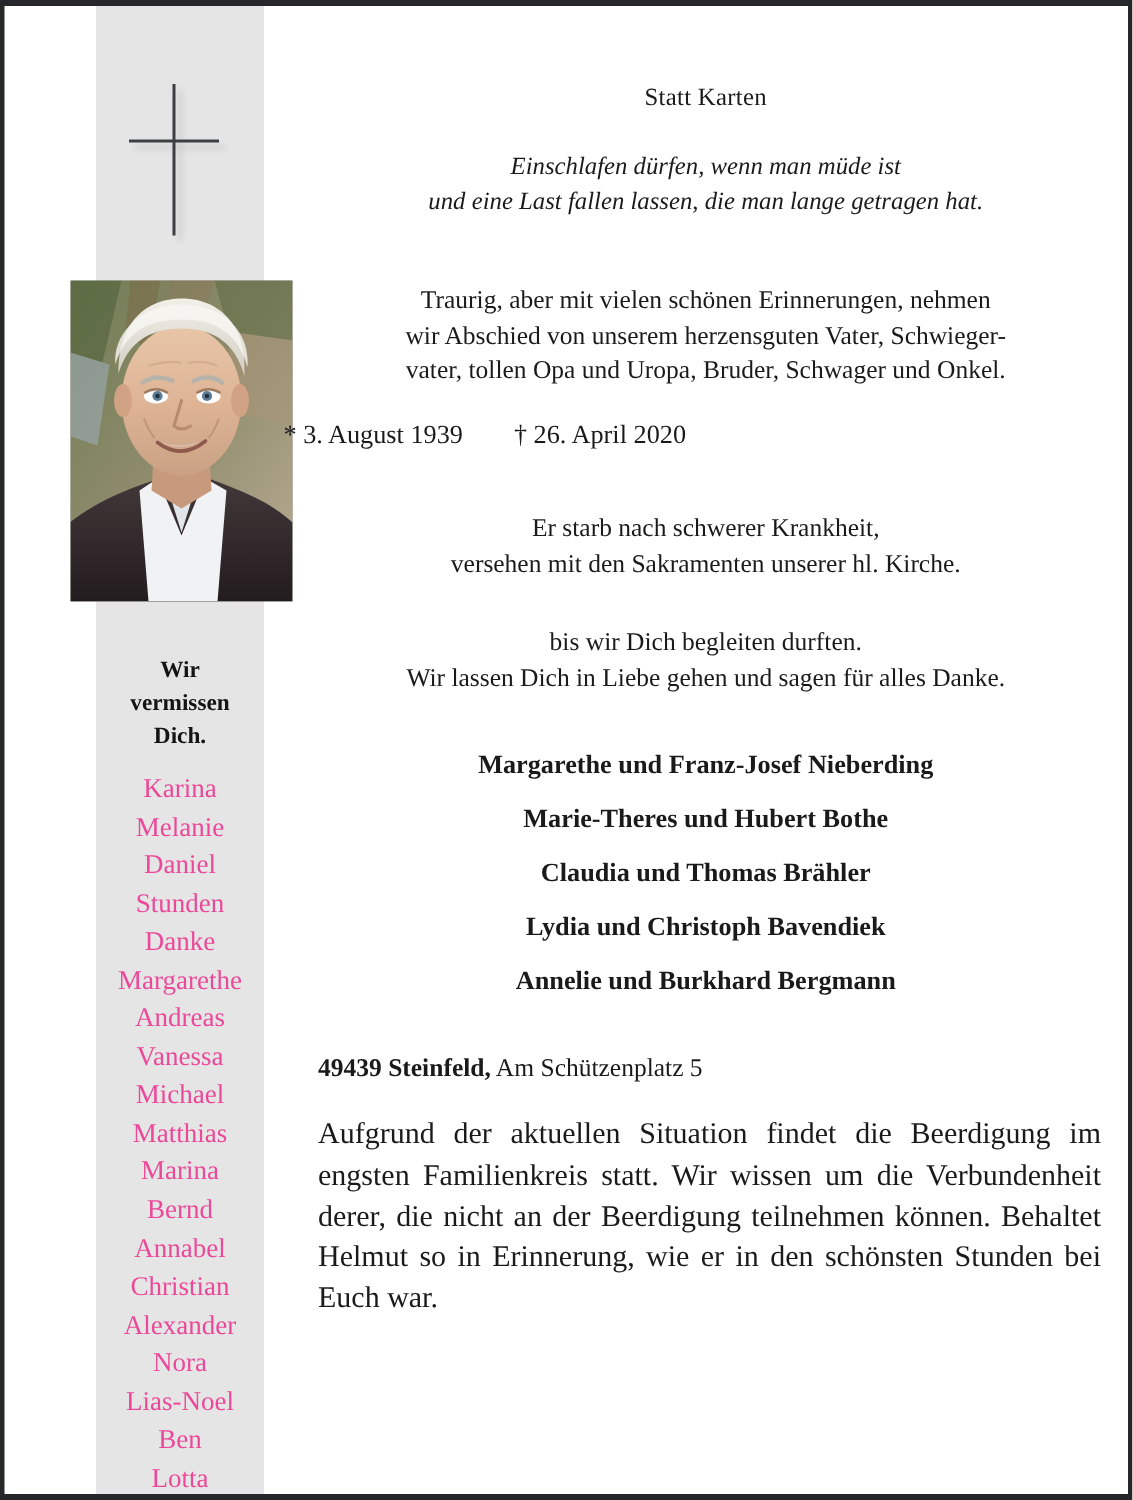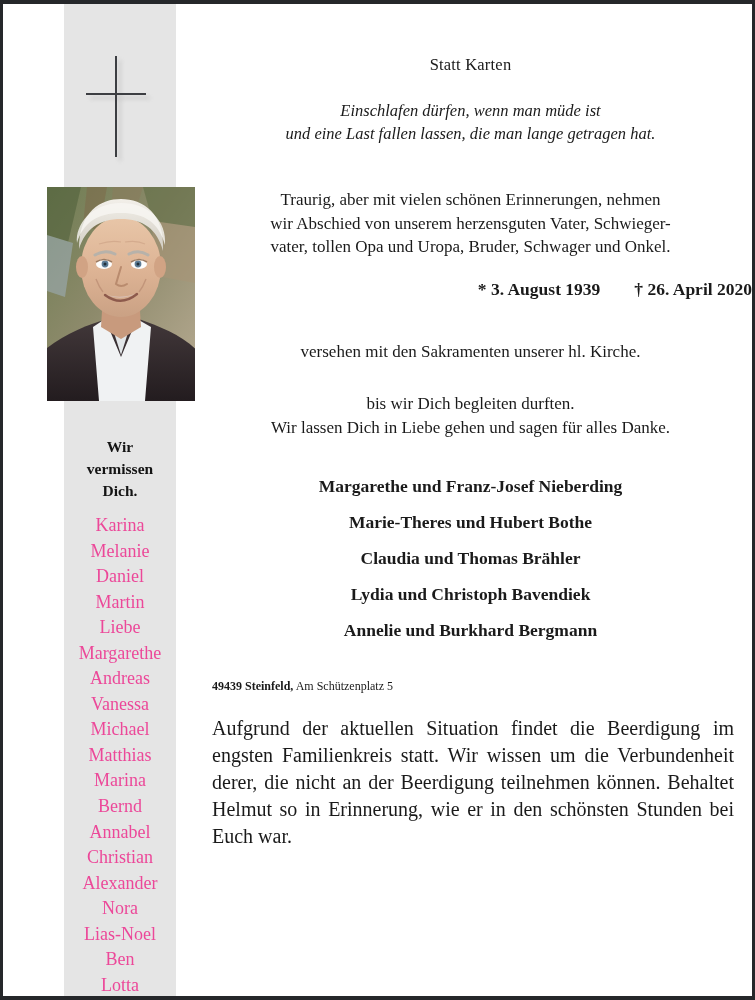--- a/index.html
+++ b/index.html
@@ -141,24 +141,23 @@
   .deceased-name {
     text-align: center;
     font-size: 42px;
     line-height: 1;
     margin-top: 32px;
     letter-spacing: 0.3px;
     font-weight: normal;
   }
 
   .dates {
-    text-align: right;
+    text-align: left;
     font-size: 17.5px;
     margin-top: 20px;
-    font-weight: bold;
   }
   .dates .gap { display: inline-block; width: 34px; }
 
   .para-block {
     text-align: center;
     font-size: 17px;
     line-height: 1.40;
   }
   .para-block div { white-space: nowrap; }
   .para-1 { margin-top: 40px; }
@@ -171,21 +170,21 @@
     margin-top: 36px;
   }
   .family div {
     white-space: nowrap;
     margin-bottom: 15px;
   }
   .family div:last-child { margin-bottom: 4px; }
 
   .address {
     margin-top: 38px;
-    font-size: 12px;
+    font-size: 17px;
     text-align: left;
     padding-left: 23px;
   }
   .address b { font-weight: bold; }
 
   .closing {
     margin-top: 21px;
     font-size: 20px;
     line-height: 1.36;
     text-align: justify;
@@ -286,22 +285,22 @@
   <div class="sidebar-text">
     <div class="sidebar-heading">
       <div>Wir</div>
       <div>vermissen</div>
       <div>Dich.</div>
     </div>
     <div class="names-list">
       <div>Karina</div>
       <div>Melanie</div>
       <div>Daniel</div>
-      <div>Martin</div>
-      <div>Liebe</div>
+      <div>Stunden</div>
+      <div>Danke</div>
       <div>Margarethe</div>
       <div>Andreas</div>
       <div>Vanessa</div>
       <div>Michael</div>
       <div>Matthias</div>
       <div>Marina</div>
       <div>Bernd</div>
       <div>Annabel</div>
       <div>Christian</div>
       <div>Alexander</div>
@@ -328,20 +327,21 @@
       <div>wir Abschied von unserem herzensguten Vater, Schwieger-</div>
       <div>vater, tollen Opa und Uropa, Bruder, Schwager und Onkel.</div>
     </div>
 
 
     <div class="dates">
       <span>* 3. August 1939</span><span class="gap"></span><span>† 26. April 2020</span>
     </div>
 
     <div class="para-block para-1">
+      <div>Er starb nach schwerer Krankheit,</div>
       <div>versehen mit den Sakramenten unserer hl. Kirche.</div>
     </div>
 
     <div class="para-block para-2">
       <div>bis wir Dich begleiten durften.</div>
       <div>Wir lassen Dich in Liebe gehen und sagen für alles Danke.</div>
     </div>
 
     <div class="family">
       <div>Margarethe und Franz-Josef Nieberding</div>

